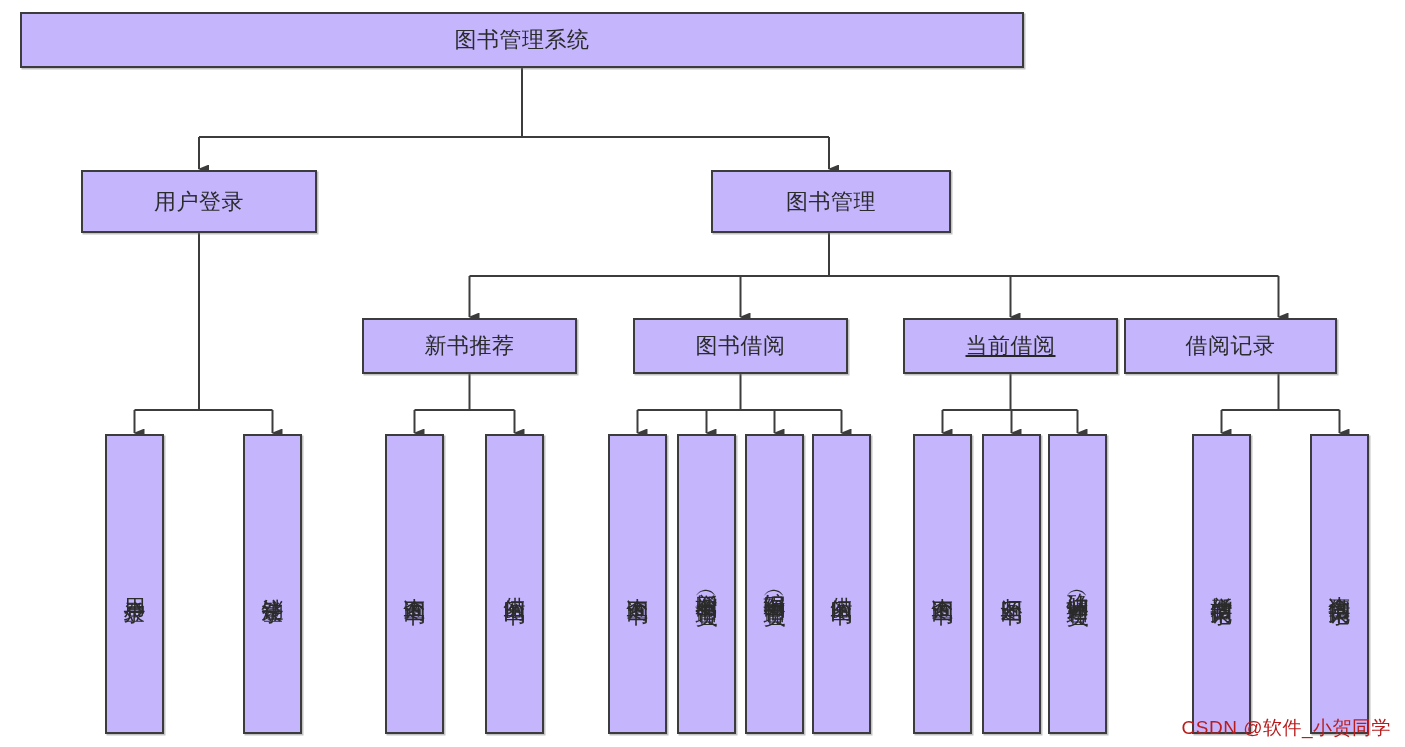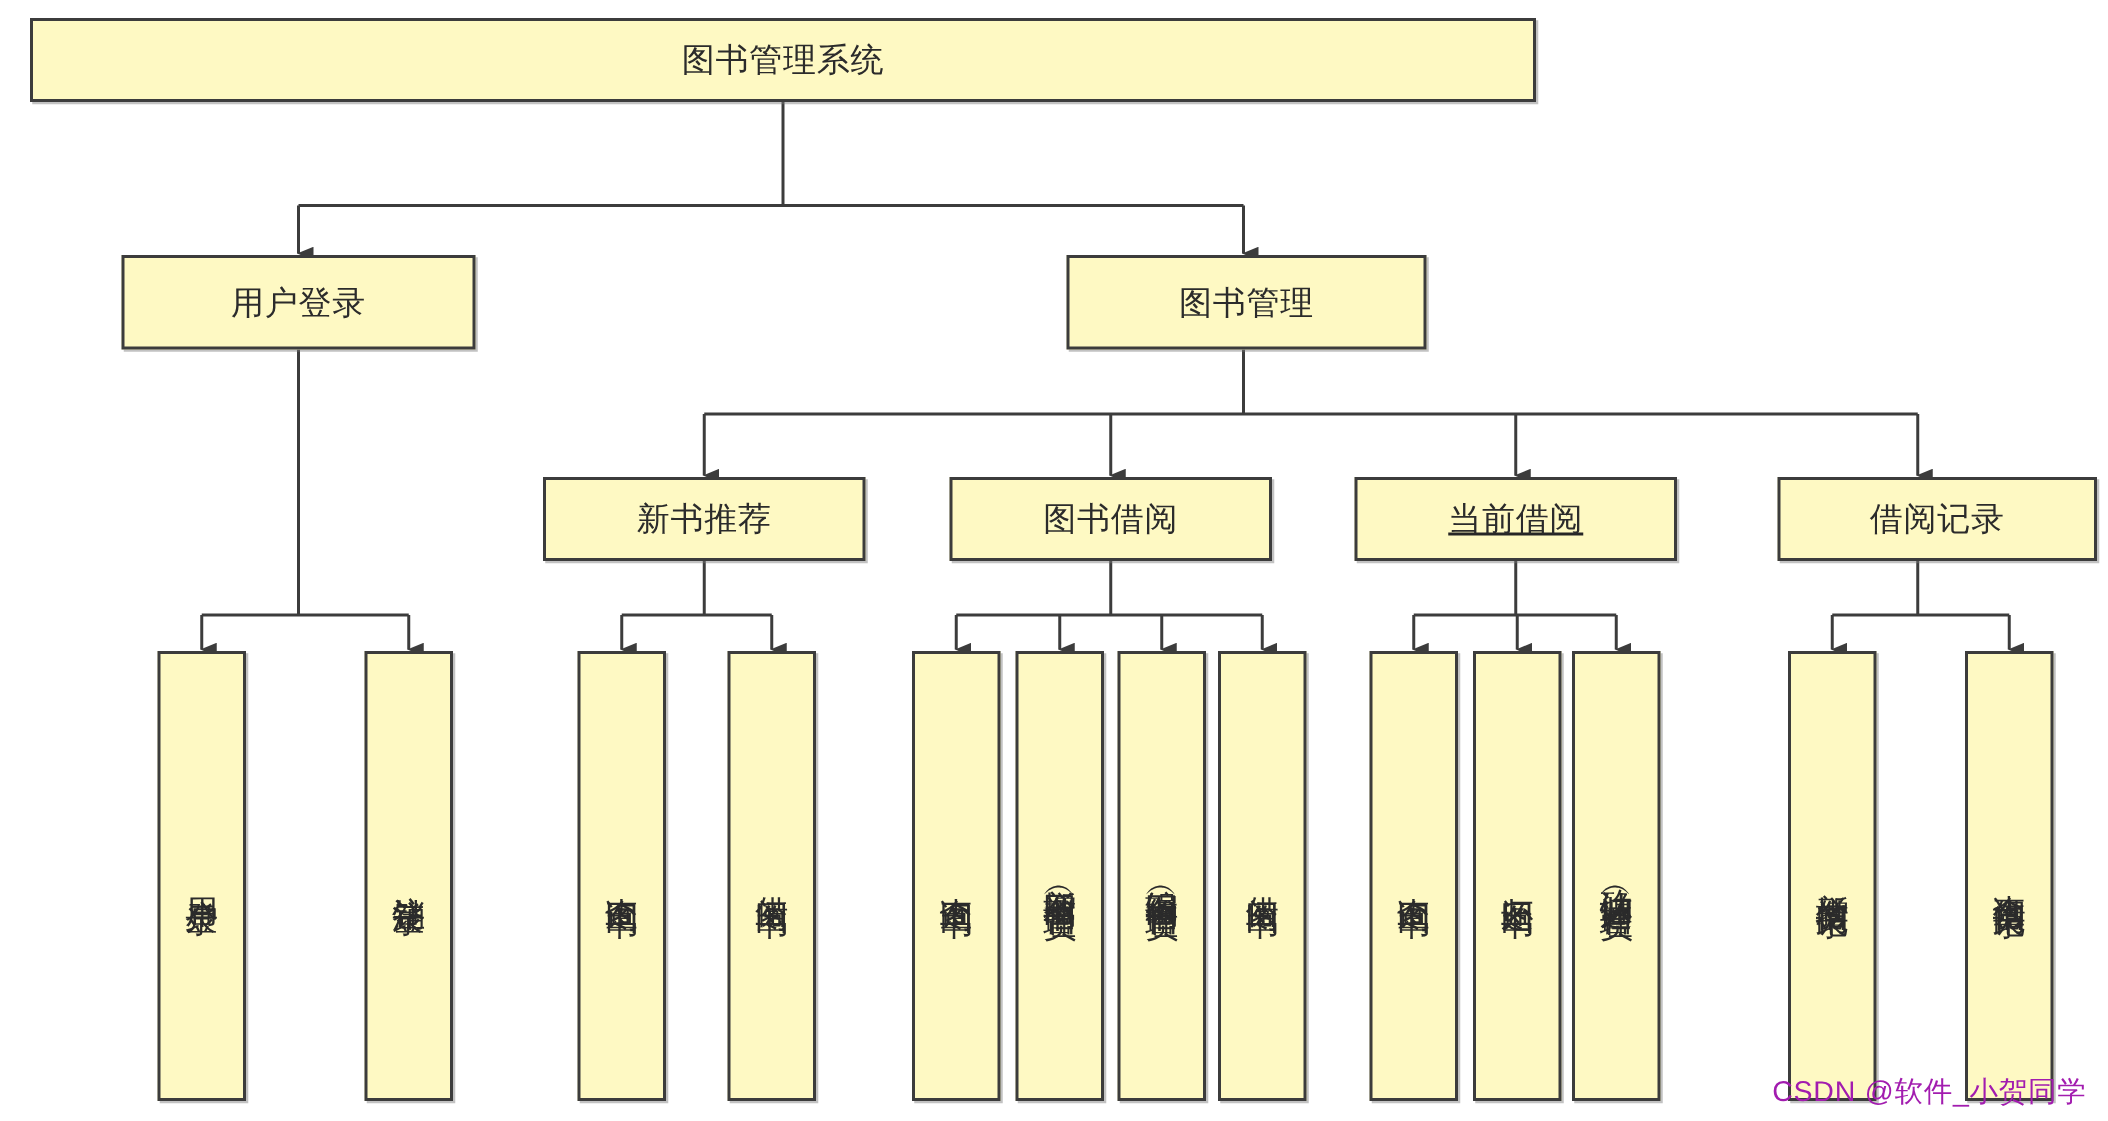--- a/index.html
+++ b/index.html
@@ -19,21 +19,21 @@
   #diagram-root {
     position: absolute;
     left: 0;
     top: 0;
     width: 1405px;
     height: 747px;
   }
   .node-box {
     position: absolute;
     box-sizing: border-box;
-    background: #fef9c3;
+    background: #c4b5fd;
     border: 2px solid #3c3c3c;
     box-shadow: 1.5px 1.5px 0 0 rgba(120,120,120,0.45);
     display: flex;
     align-items: center;
     justify-content: center;
   }
   .node-label {
     font-size: 21px;
     line-height: 1.18;
     letter-spacing: 0.5px;
@@ -66,21 +66,21 @@
   #connectors line, #connectors path {
     stroke: #3c3c3c;
     stroke-width: 2;
     fill: none;
   }
   .watermark {
     position: absolute;
     right: 14px;
     bottom: 6px;
     font-size: 19px;
-    color: #a21caf;
+    color: #b91c1c;
     letter-spacing: 0.5px;
     user-select: none;
     white-space: nowrap;
   }
 </style>
 </head>
 <body>
 
 <div id="diagram-root">
   <svg id="connectors" viewBox="0 0 1405 747" xmlns="http://www.w3.org/2000/svg">
@@ -137,21 +137,21 @@
       </div>
       <div class="node-box level3" style="left: 362px; top: 318px; width: 215px; height: 56px;">
         <span class="node-label">新书推荐</span>
       </div>
       <div class="node-box level3" style="left: 633px; top: 318px; width: 215px; height: 56px;">
         <span class="node-label">图书借阅</span>
       </div>
       <div class="node-box level3" style="left: 903px; top: 318px; width: 215px; height: 56px; text-decoration: underline;">
         <span class="node-label">当前借阅</span>
       </div>
-      <div class="node-box level3" style="left: 1185px; top: 318px; width: 213px; height: 56px;">
+      <div class="node-box level3" style="left: 1124px; top: 318px; width: 213px; height: 56px;">
         <span class="node-label">借阅记录</span>
       </div>
       <div class="node-box leaf vertical" style="left: 105px; top: 434px; width: 59px; height: 300px;">
         <span class="node-label">用户登录</span>
       </div>
       <div class="node-box leaf vertical" style="left: 243px; top: 434px; width: 59px; height: 300px;">
         <span class="node-label">注销登录</span>
       </div>
       <div class="node-box leaf vertical" style="left: 385px; top: 434px; width: 59px; height: 300px;">
         <span class="node-label">查询图书</span>

